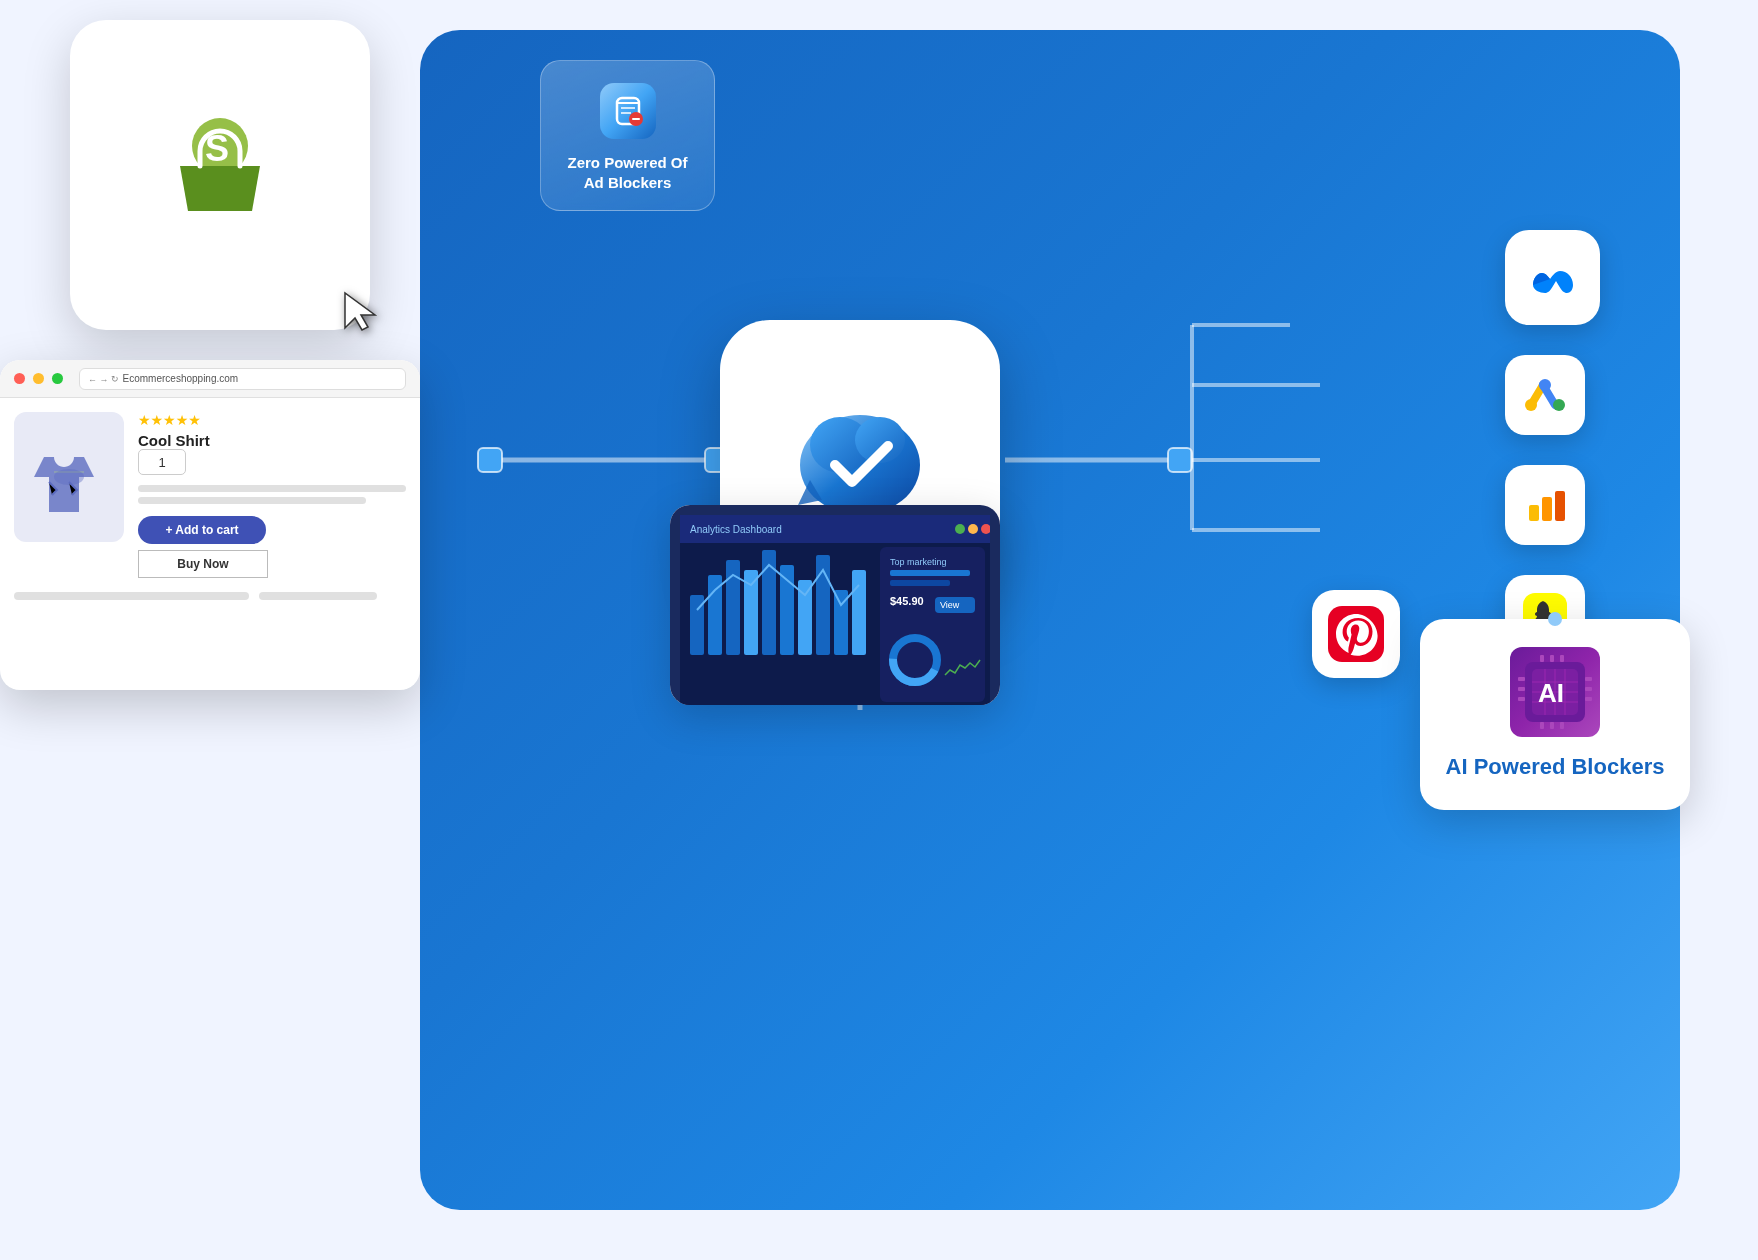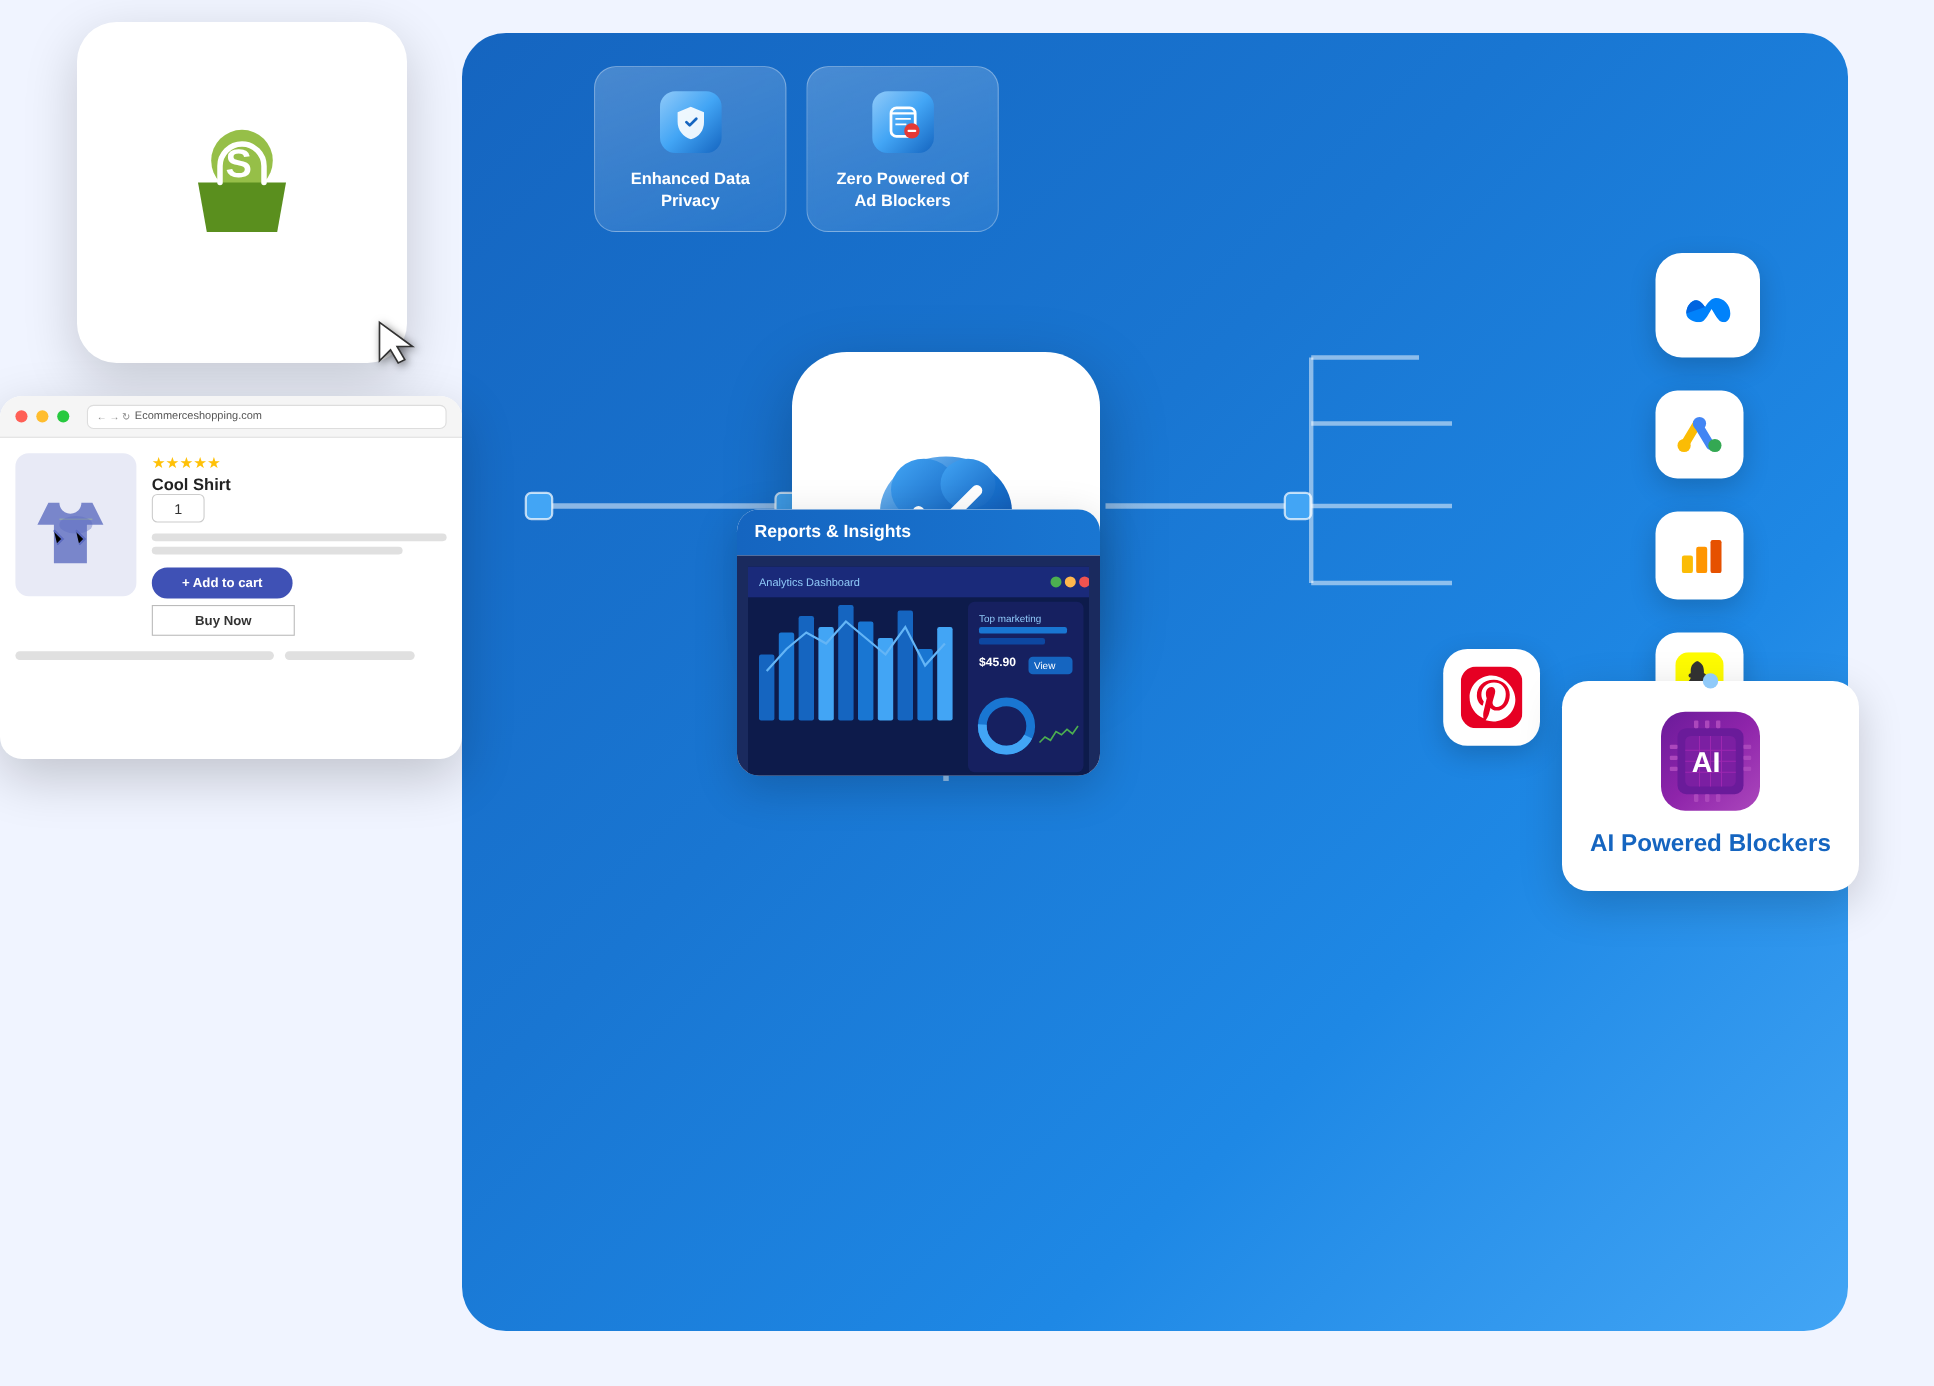--- a/index.html
+++ b/index.html
@@ -347,21 +347,21 @@
       display: flex;
       flex-direction: column;
       align-items: center;
       gap: 16px;
     }
 
     .ai-chip-icon {
       width: 90px;
       height: 90px;
       background: linear-gradient(135deg, #6a1b9a, #8e24aa, #ab47bc);
-      border-radius: 22px;
+      border-radius: 12px;
       display: flex;
       align-items: center;
       justify-content: center;
       position: relative;
     }
 
     .ai-label {
       font-size: 22px;
       font-weight: 800;
       color: #1565c0;
@@ -389,29 +389,20 @@
     <line x1="772" y1="430" x2="900" y2="430" stroke="rgba(255,255,255,0.5)" stroke-width="4"></line>
     <line x1="772" y1="500" x2="900" y2="500" stroke="rgba(255,255,255,0.5)" stroke-width="4"></line>
     <line x1="772" y1="295" x2="772" y2="500" stroke="rgba(255,255,255,0.5)" stroke-width="4"></line>
 
     <line x1="440" y1="570" x2="440" y2="680" stroke="rgba(255,255,255,0.5)" stroke-width="5"></line>
     <rect x="428" y="558" width="24" height="24" rx="5" fill="#42a5f5" stroke="rgba(255,255,255,0.7)" stroke-width="2"></rect>
   </svg>
 
   <div class="feature-cards">
 
-    <div class="feature-card">
-      <div class="feature-card-icon">
-        <svg width="34" height="34" viewBox="0 0 34 34" fill="none">
-          <path d="M17 3L5 8v9c0 7.2 5.1 13.9 12 15.5C24.9 30.9 29 24.2 29 17V8L17 3z" fill="white" opacity="0.9"></path>
-          <path d="M13 17l3 3 6-6" stroke="#1565c0" stroke-width="2.5" stroke-linecap="round" stroke-linejoin="round"></path>
-        </svg>
-      </div>
-      <span class="feature-card-label">Enhanced Data Privacy</span>
-    </div>
 
 
 
     <div class="feature-card">
       <div class="feature-card-icon">
         <svg width="34" height="34" viewBox="0 0 34 34" fill="none">
           <rect x="6" y="4" width="22" height="26" rx="5" stroke="white" stroke-width="2.5" fill="none"></rect>
           <line x1="6" y1="9" x2="28" y2="9" stroke="white" stroke-width="2"></line>
           <line x1="10" y1="14" x2="24" y2="14" stroke="white" stroke-width="1.5"></line>
           <line x1="10" y1="19" x2="20" y2="19" stroke="white" stroke-width="1.5"></line>
@@ -548,23 +539,20 @@
     </div>
   </div>
   <div class="browser-bottom-lines">
     <div style="height:8px;background:#e0e0e0;border-radius:4px;width:60%;"></div>
     <div style="height:8px;background:#e0e0e0;border-radius:4px;width:30%;"></div>
   </div>
 </div>
 
 <div style="position:absolute; left:550px; top:785px;">
   <div class="reports-card">
-    <div class="reports-header">
-      <span class="reports-title">Reports &amp; Insights</span>
-    </div>
     <div class="reports-body">
       
       <svg width="310" height="195" viewBox="0 0 310 195">
 
         <rect width="310" height="195" fill="#0d1b4b"></rect>
 
         <rect width="310" height="28" fill="#1a2a7a"></rect>
         <text x="10" y="18" fill="#90caf9" font-size="10" font-family="Arial">Analytics Dashboard</text>
         <circle cx="280" cy="14" r="5" fill="#4caf50"></circle>
         <circle cx="293" cy="14" r="5" fill="#ffb74d"></circle>

